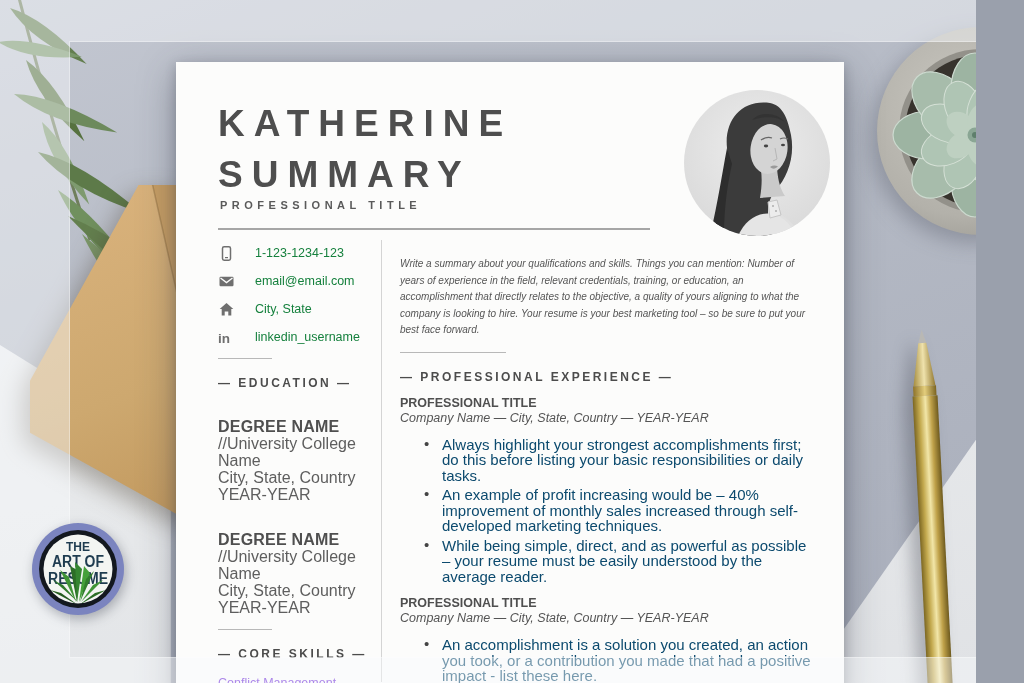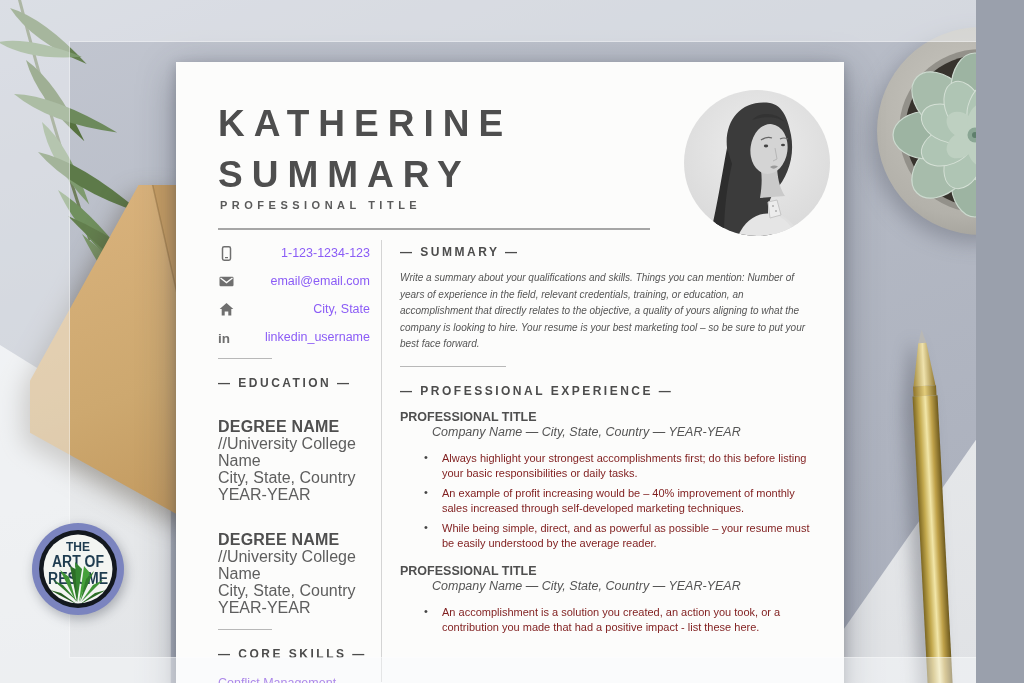--- a/index.html
+++ b/index.html
@@ -35,35 +35,35 @@
   .p-sub  { position:absolute; left:44px; top:137px; font-size:11px; font-weight:bold;
             letter-spacing:4.5px; color:#5a5a5a; }
   .p-rule { position:absolute; left:42px; top:166px; width:432px; height:2px; background:#a6a6a6; }
   .p-photo { position:absolute; left:508px; top:28px; width:146px; height:146px;
              border-radius:50%; overflow:hidden; filter:grayscale(1); }
   .col-left  { position:absolute; left:42px;  top:183px; width:152px; }
   .v-div     { position:absolute; left:205px; top:178px; width:1px; height:442px; background:#d4d4d4; }
   .col-right { position:absolute; left:224px; top:183px; width:412px; }
 
   .sec-h { font-size:12px; font-weight:bold; letter-spacing:2.5px; color:#4c4c4c; margin:0; white-space:nowrap; }
-  .crow { display:flex; align-items:center; gap:0; height:16px; margin-bottom:12px;
-          font-size:12.5px; color:#8b5cf6;justify-content:space-between; }
+  .crow { display:flex; align-items:center; gap:21px; height:16px; margin-bottom:12px;
+          font-size:12.5px; color:#15803d; }
   .cicon { width:16px; height:16px; flex:0 0 16px; display:flex; align-items:center; justify-content:center; }
   .mini-rule { height:1px; background:#b8b8b8; width:54px; margin:13px 0 17px; }
   .mini-rule.wide { width:106px; }
   .edu { margin-top:28px; font-size:16px; line-height:17px; color:#5e5e5e; }
   .edu .degree { font-weight:bold; color:#4f4f4f; letter-spacing:0.2px; }
   .skill { margin-top:15px; font-size:12.5px; color:#6d28d9; }
   .summary-p { margin:11px 0 0; font-size:10px; font-style:italic; line-height:16.5px; color:#555; }
   .job { margin-top:12px; }
   .job-title { font-weight:bold; font-size:12.5px; color:#4f4f4f; }
-  .job-co { font-style:italic; font-size:12.5px; color:#555; line-height:17px;margin-left:32px; }
+  .job-co { font-style:italic; font-size:12.5px; color:#555; line-height:17px; }
   .bullets { margin:10px 0 0; padding:0 0 0 24px; list-style:none; }
-  .bullets li { position:relative; padding-left:18px; font-size:11px; line-height:15.5px;
-                color:#7f1d1d; margin-bottom:4px; }
+  .bullets li { position:relative; padding-left:18px; font-size:15px; line-height:15.5px;
+                color:#0c4a6e; margin-bottom:4px; }
   .bullets li::before { content:"\2022"; position:absolute; left:0; top:-1px; color:#444; }
 
   
   .frame { position:absolute; left:70px; top:42px; width:932px; height:615px; z-index:30;
            box-shadow:0 0 0 1500px rgba(249,250,252,0.45);
            outline:1px solid rgba(255,255,255,0.35); pointer-events:none; }
   .logo { position:absolute; left:31px; top:522px; width:94px; height:94px; z-index:40;
           filter:drop-shadow(2px 4px 6px rgba(50,55,70,0.35)); }
   svg text { font-family:"Liberation Sans", sans-serif; }
 </style>
@@ -306,21 +306,20 @@
       <div class="mini-rule"></div>
       <div class="sec-h">— CORE SKILLS —</div>
       <div class="skill">Conflict Management</div>
       <div class="skill">Professionalism</div>
       <div class="skill">Name Management</div>
     </div>
 
     <div class="v-div"></div>
 
     <div class="col-right">
-      <div class="sec-h">— SUMMARY —</div>
       <p class="summary-p">Write a summary about your qualifications and skills. Things you can mention: Number of years of experience in the field, relevant credentials, training, or education, an accomplishment that directly relates to the objective, a quality of yours aligning to what the company is looking to hire. Your resume is your best marketing tool – so be sure to put your best face forward.</p>
       <div class="mini-rule wide"></div>
       <div class="sec-h">— PROFESSIONAL EXPERIENCE —</div>
 
       <div class="job">
         <div class="job-title">PROFESSIONAL TITLE</div>
         <div class="job-co">Company Name — City, State, Country — YEAR-YEAR</div>
         <ul class="bullets">
           <li>Always highlight your strongest accomplishments first; do this before listing your basic responsibilities or daily tasks.</li>
           <li>An example of profit increasing would be – 40% improvement of monthly sales increased through self-developed marketing techniques.</li>

